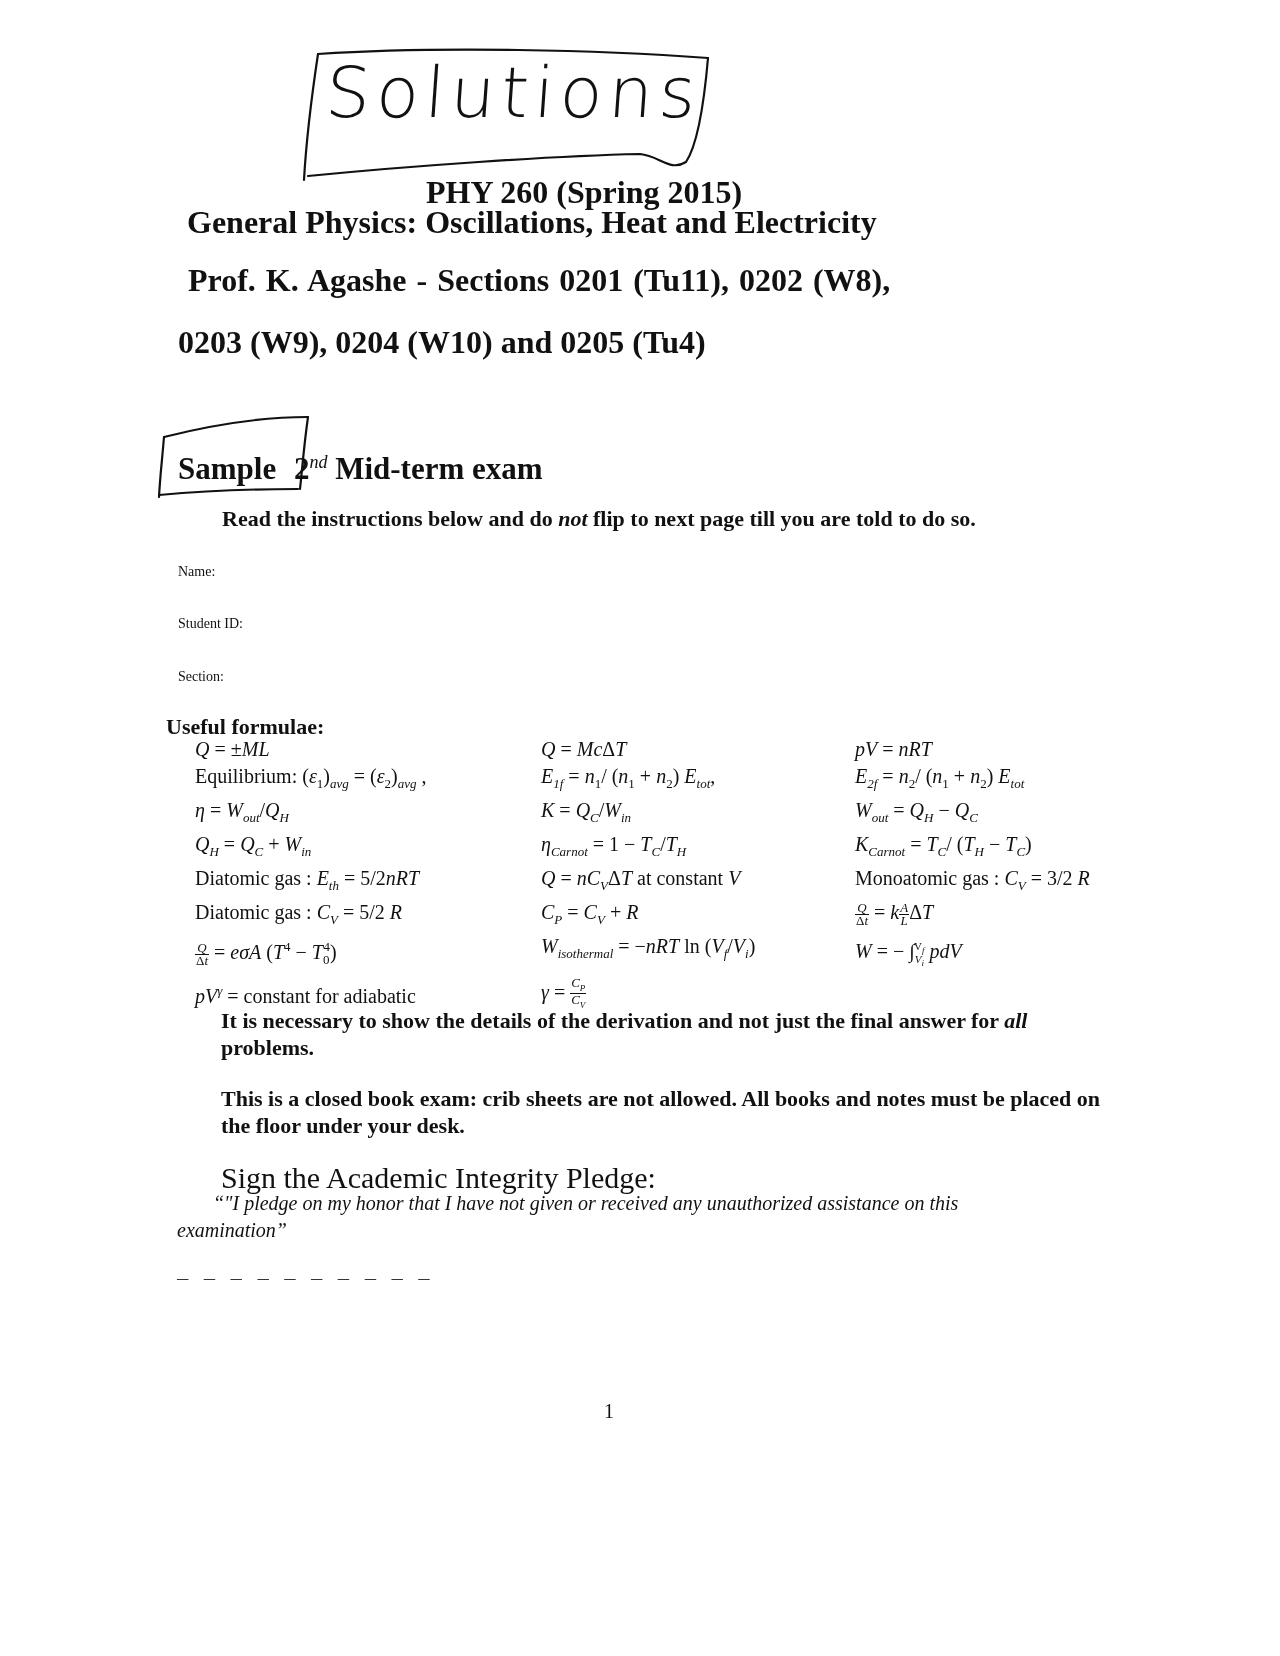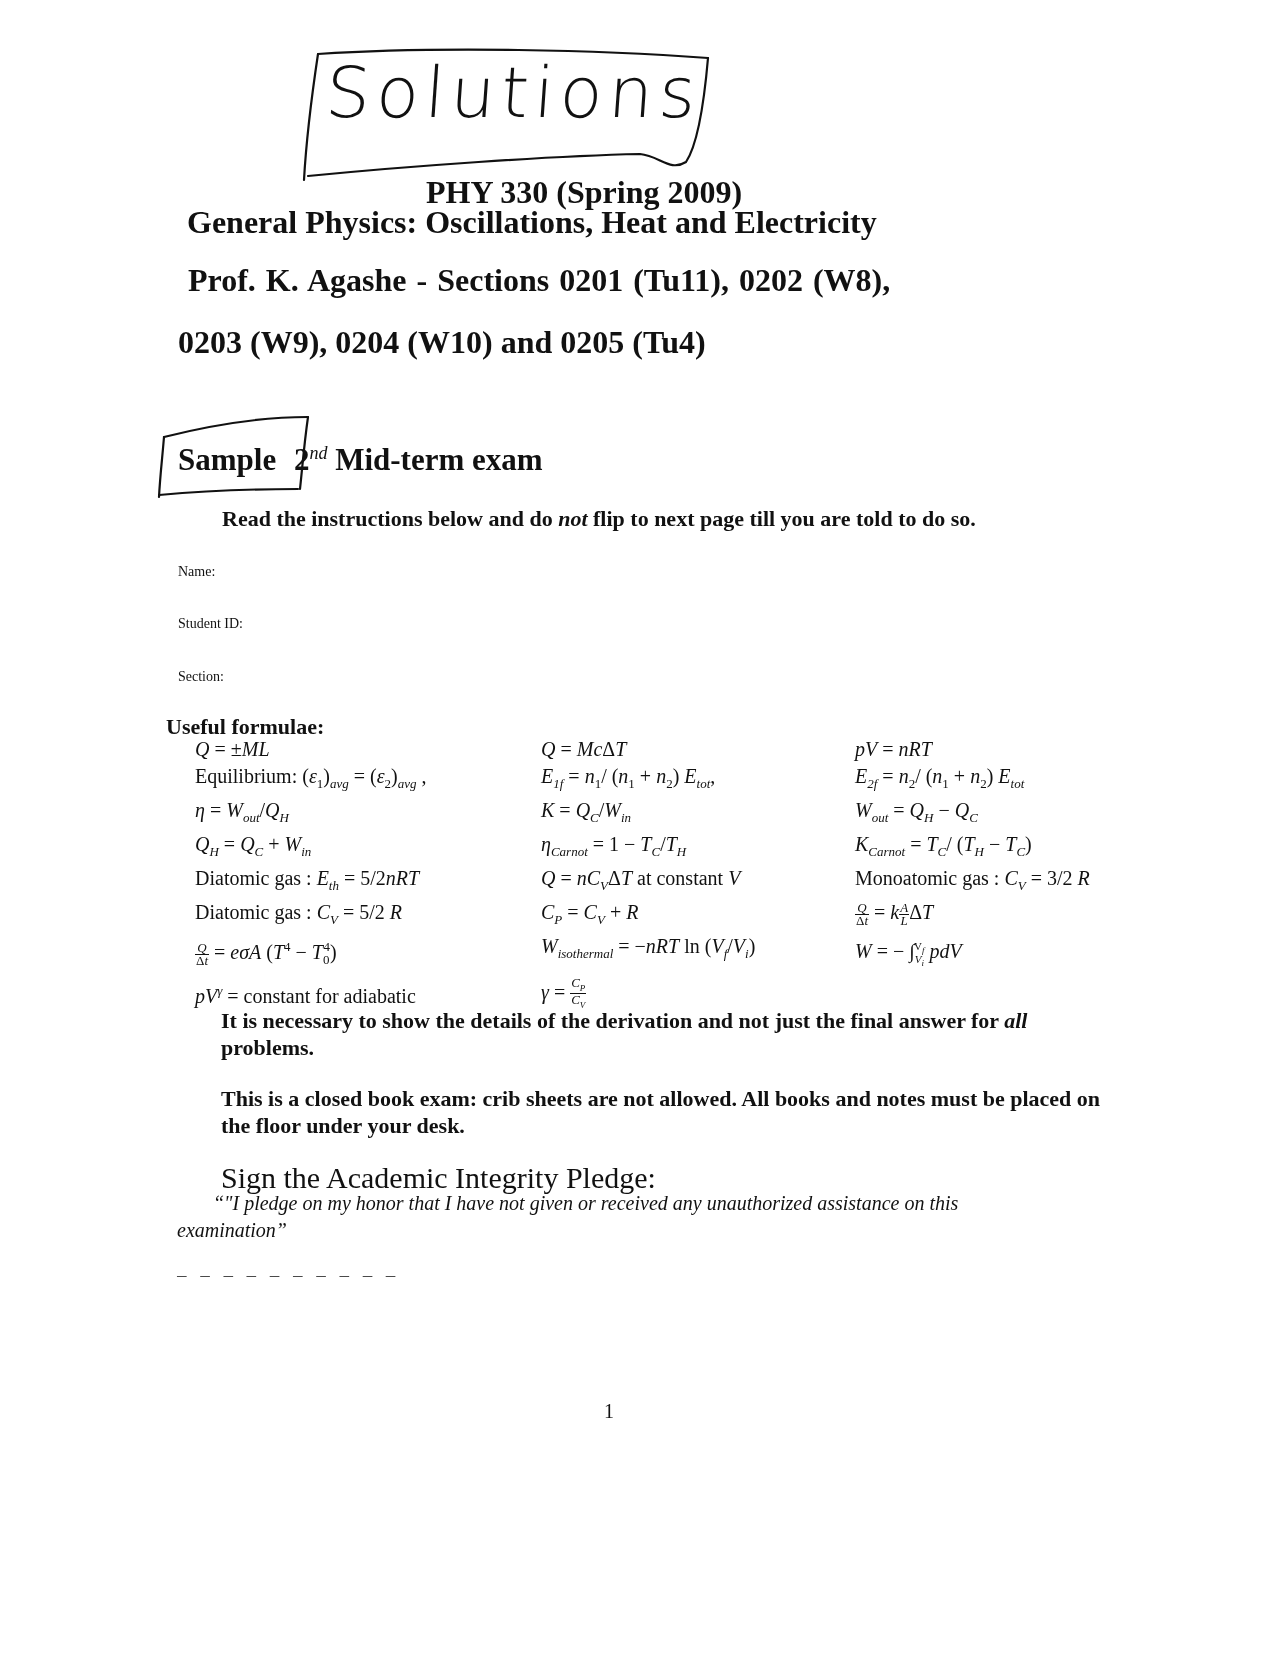--- a/index.html
+++ b/index.html
@@ -7,54 +7,54 @@
       width: 1280px; height: 1656px; position: relative; overflow: hidden;
       font-family: "DejaVu Serif", "Liberation Serif", serif; color: #111111;
     }
     .abs { position: absolute; }
     .hand {
       font-family: "DejaVu Sans", sans-serif; font-weight: 300;
       font-size: 70px; letter-spacing: 6px; color: #111;
       transform: skewX(-4deg);
     }
     .title-main { font-family: "Liberation Serif", serif; font-weight: bold; font-size: 32px; white-space: nowrap; }
-    .exam-title { font-family: "Liberation Serif", serif; font-weight: bold; font-size: 31px; white-space: nowrap; }
+    .exam-title { font-family: "Liberation Serif", serif; font-weight: bold; font-size: 31px; white-space: nowrap; margin-top: 9px; }
     .exam-title sup { font-size: 18px; font-style: italic; font-weight: normal; }
     .boldtxt { font-family: "Liberation Serif", serif; font-weight: bold; font-size: 22px; line-height: 27px; margin-left: 44px; }
     .plain { font-family: "Liberation Serif", serif; font-size: 14px; line-height: 27px; }
     .formula-heading { font-family: "Liberation Serif", serif; font-weight: bold; font-size: 22px; }
     .formula-grid {
       display: grid; grid-template-columns: 346px 314px 320px;
       row-gap: 0px; font-family: "Liberation Serif", serif; font-size: 20px; line-height: 27px;
     }
     .formula-grid .f { white-space: nowrap; }
     .formula-grid i { font-style: italic; }
     .formula-grid sub { font-size: 13px; font-style: italic; }
     .formula-grid sup { font-size: 13px; }
     .frac { display: inline-block; vertical-align: middle; text-align: center; font-size: 13px; line-height: 12px; }
     .frac > span { display: block; padding: 0 1px; }
     .frac > span.num { border-bottom: 1px solid #111; }
     .pledge { font-family: "Liberation Serif", serif; font-style: italic; font-size: 20px; line-height: 27px; }
-    .dashline { font-family: "Liberation Mono", monospace; font-size: 16px; letter-spacing: 2px; }
+    .dashline { font-family: "Liberation Mono", monospace; font-size: 19px; letter-spacing: 2px; }
     .page-num { font-family: "Liberation Serif", serif; font-size: 20px; }
     svg.stroke path { fill: none; stroke: #111; stroke-width: 2.2; stroke-linecap: round; }
   </style>
 </head>
 <body>
 
 <div class="abs" style="left:300px; top:44px; width:420px; height:140px;">
   <svg class="stroke abs" width="420" height="140" style="left:0; top:0;">
     <path d="M18 10 C 140 2, 300 6, 408 14"></path>
     <path d="M18 10 C 12 50, 6 100, 4 136"></path>
     <path d="M408 14 C 404 60, 398 100, 386 118 C 370 128, 360 112, 340 110 C 250 112, 110 122, 8 132"></path>
   </svg>
   <div class="abs hand" style="left:26px; top:8px;">Solutions</div>
 </div>
 
-<div class="abs title-main" style="left:426px; top:174px;">PHY 330 (Spring 2009)</div>
+<div class="abs title-main" style="left:426px; top:174px;">PHY 260 (Spring 2015)</div>
 <div class="abs title-main" style="left:187px; top:204px;">General Physics: Oscillations, Heat and Electricity</div>
 <div class="abs title-main" style="left:188px; top:262px; word-spacing:2px;">Prof.  K. Agashe - Sections 0201 (Tu11), 0202 (W8),</div>
 <div class="abs title-main" style="left:178px; top:324px;">0203 (W9), 0204 (W10) and 0205 (Tu4)</div>
 
 <svg class="stroke abs" width="170" height="100" style="left:152px; top:405px;">
   <path d="M12 32 C 60 20, 110 12, 156 12"></path>
   <path d="M12 32 C 10 56, 8 72, 7 92"></path>
   <path d="M156 12 C 152 40, 150 66, 148 84"></path>
   <path d="M7 90 C 50 86, 100 84, 146 84"></path>
 </svg>

